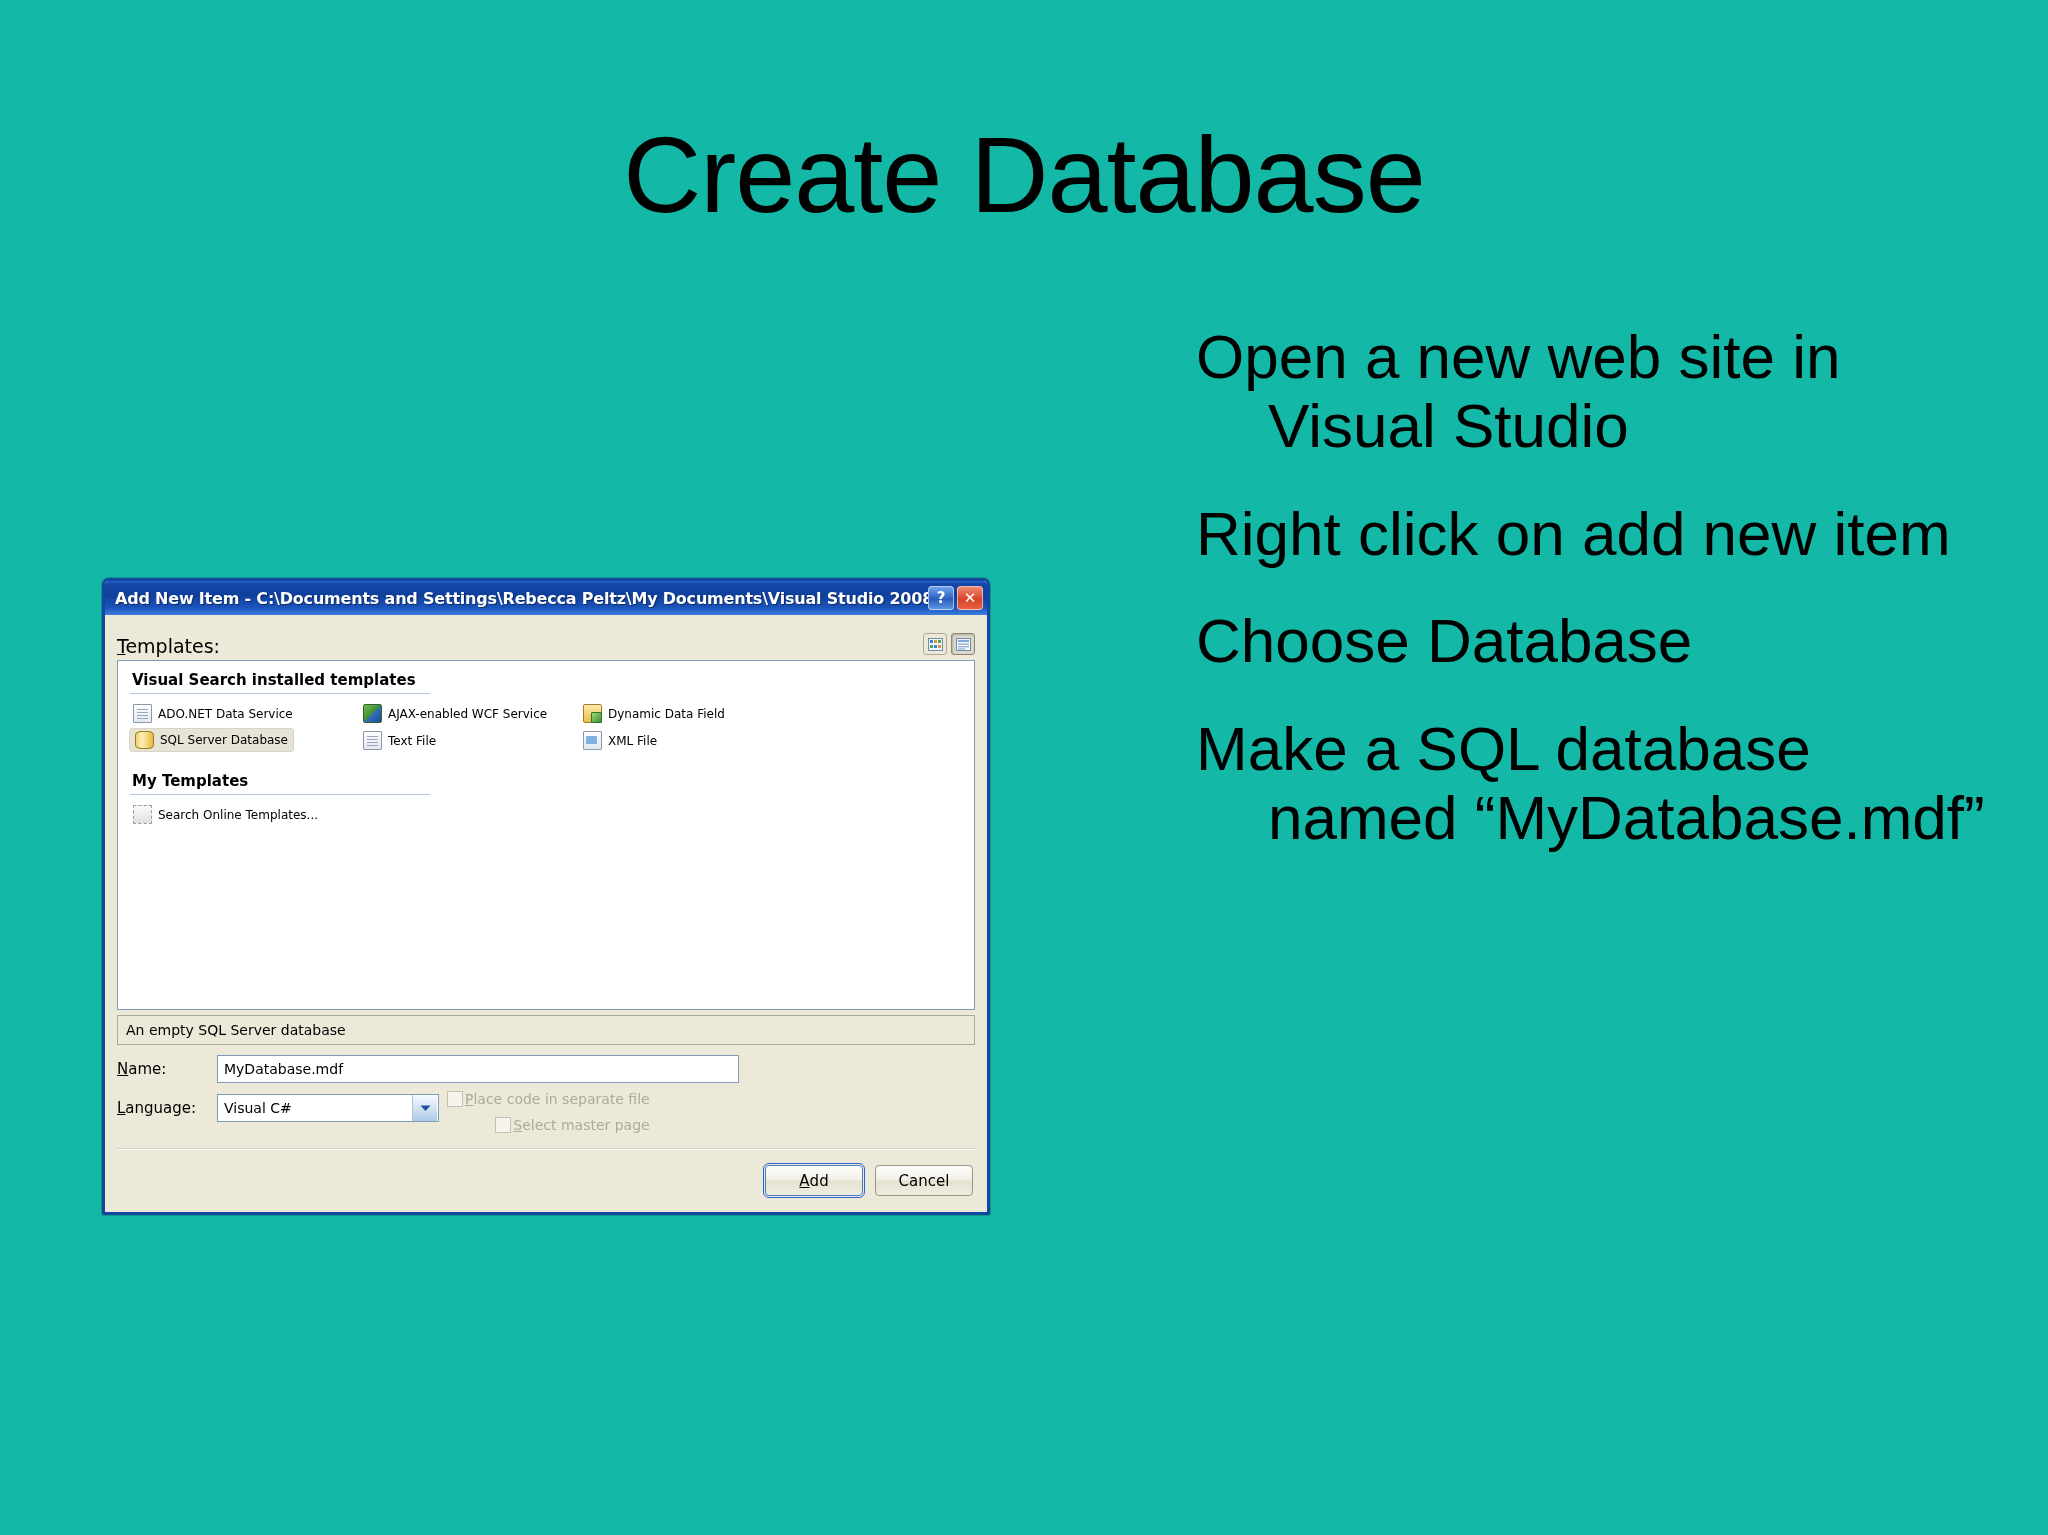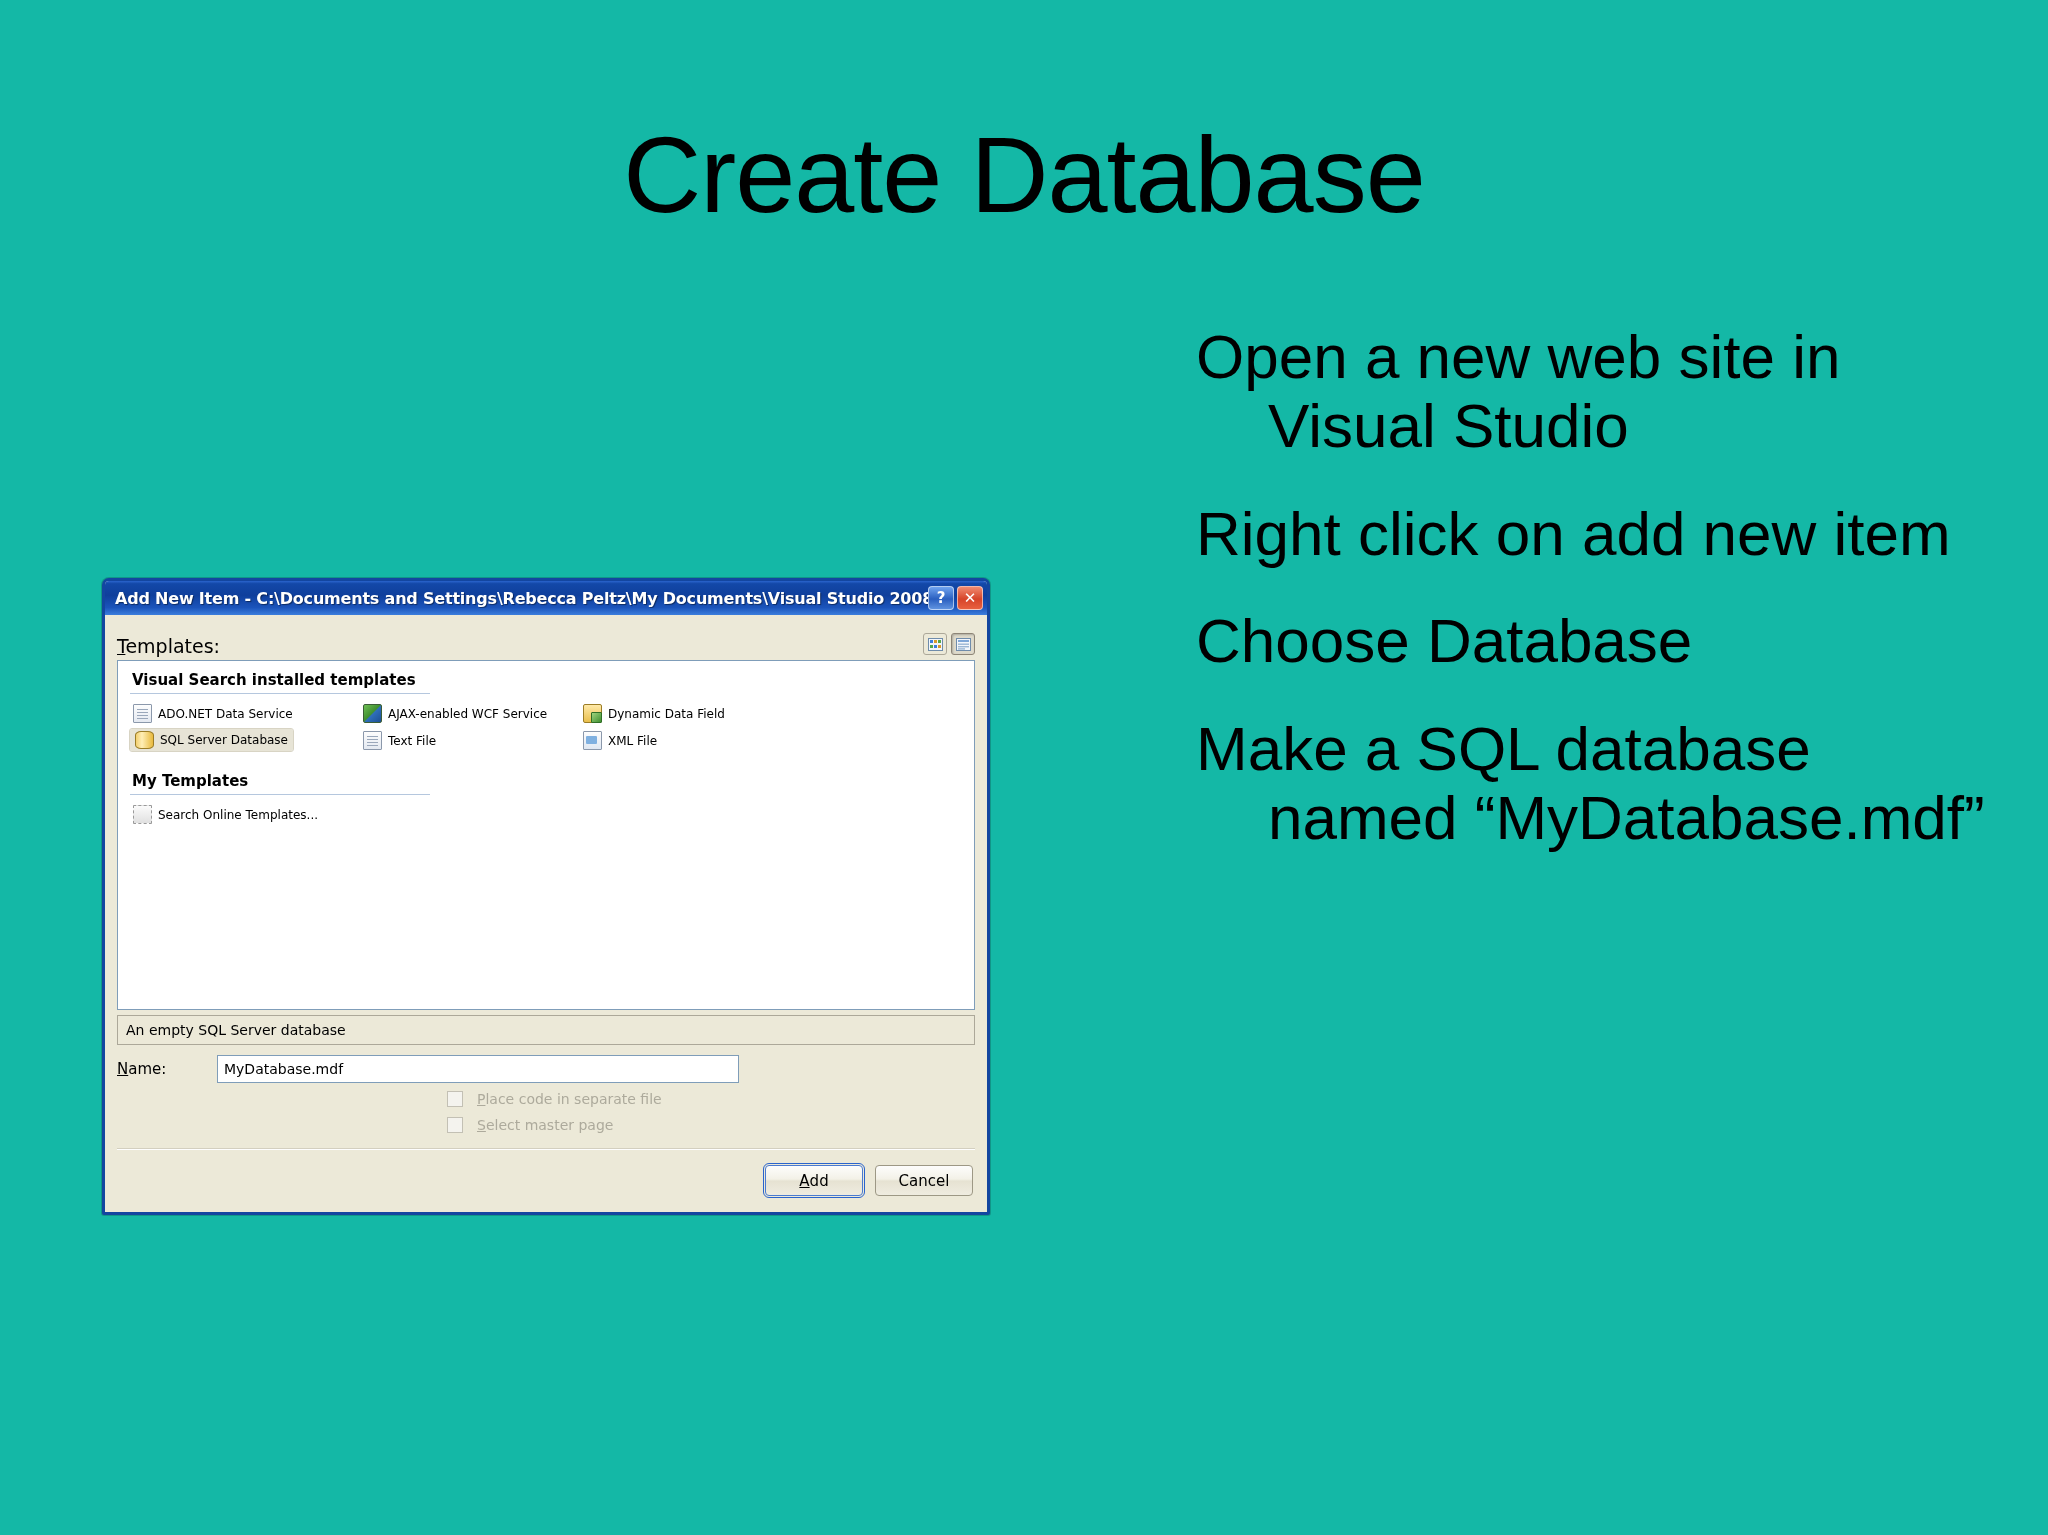--- a/index.html
+++ b/index.html
@@ -187,21 +187,21 @@
   .sel-arrow{
     width:24px;height:26px;margin:0 1px 0 0;
     background:linear-gradient(to bottom,#f6fbff,#cfe0f2 55%,#aecae8);
     border-left:1px solid #aec3d8;
     display:flex;align-items:center;justify-content:center;
   }
   .sel-arrow svg{display:block;}
   .checks{
     position:absolute;left:330px;top:36px;
   }
-  .chk-row{display:flex;align-items:center;gap:14px;margin-bottom:10px;}
+  .chk-row{display:flex;align-items:center;gap:2px;margin-bottom:10px;justify-content:flex-end;}
   .chk-box{
     width:16px;height:16px;box-sizing:border-box;
     background:#f4f3ee;border:1px solid #c3c0b4;
   }
   .chk-label{font-size:14px;color:#adaa9c;}
   .chk-label u{text-decoration:underline;}
 
   .btnbar-rule{
     position:absolute;left:12px;right:12px;bottom:62px;
     height:1px;background:#d3cfbf;border-bottom:1px solid #fefefe;
@@ -327,20 +327,31 @@
 
       <div class="form">
 
         <div class="f-row">
           <div class="f-label"><u>N</u>ame:</div>
           <div class="f-name-input">
             <span>MyDatabase.mdf</span>
           </div>
         </div>
 
+        <div class="f-row">
+          <div class="f-label"><u>L</u>anguage:</div>
+          <div class="f-select">
+            <span>Visual C#</span>
+            <span class="sel-arrow">
+              <svg width="11" height="7" viewBox="0 0 11 7" aria-hidden="true">
+                <path d="M0.5 0.5 L5.5 6 L10.5 0.5 Z" fill="#1f4fa0"></path>
+              </svg>
+            </span>
+          </div>
+        </div>
 
         <div class="checks">
           <div class="chk-row">
             <span class="chk-box"></span>
             <span class="chk-label"><u>P</u>lace code in separate file</span>
           </div>
           <div class="chk-row">
             <span class="chk-box"></span>
             <span class="chk-label"><u>S</u>elect master page</span>
           </div>

